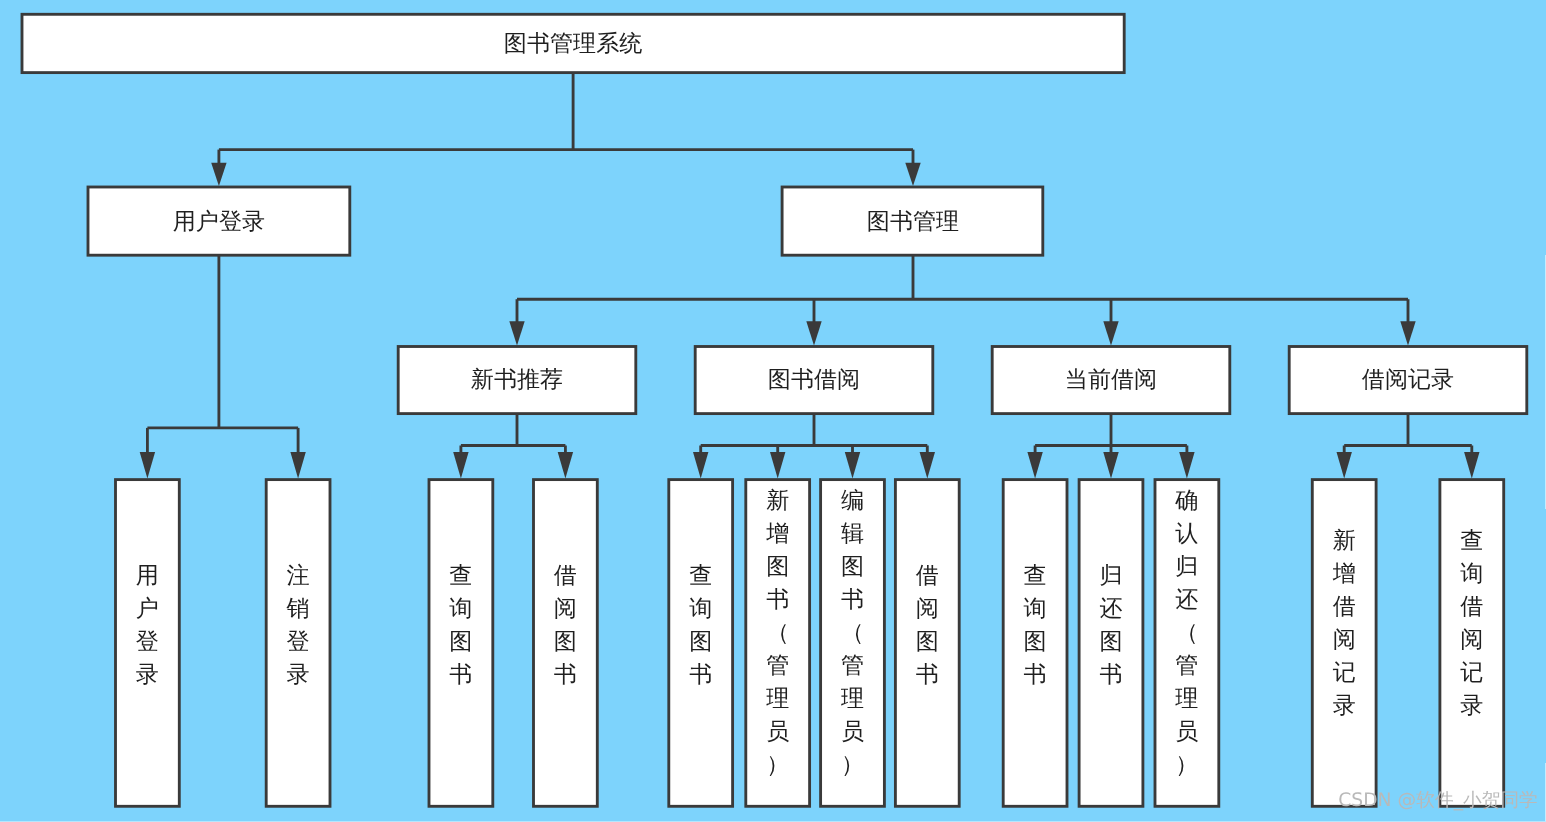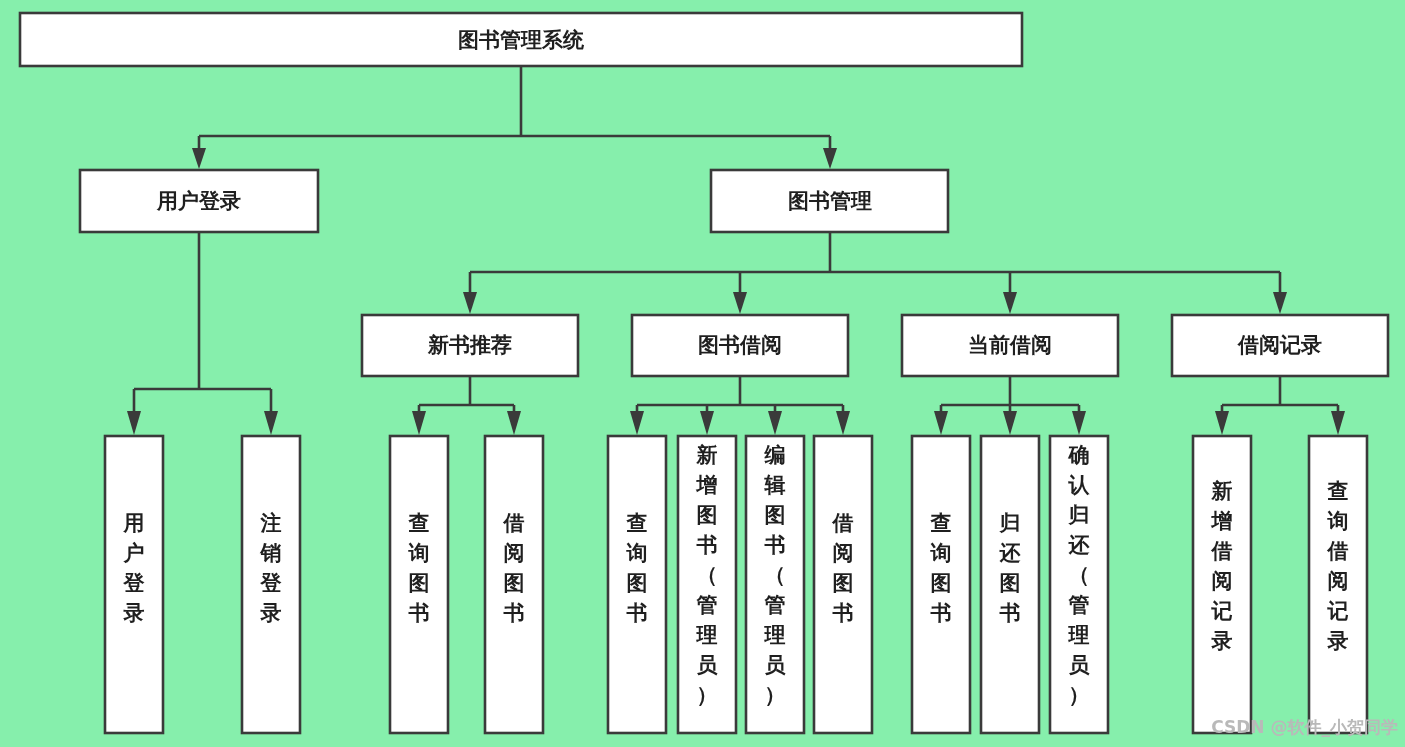--- a/index.html
+++ b/index.html
@@ -7,23 +7,22 @@
     padding: 0;
     background: #ffffff;
   }
   body {
     font-family: "DejaVu Sans", "Liberation Sans", sans-serif;
   }
   #diagram-root {
     position: relative;
     width: 1405px;
     height: 747px;
-    background: #86efac;
+    background: #7dd3fc;
     overflow: hidden;
-    font-weight: bold;
   }
   svg#diagram-svg {
     position: absolute;
     left: 0;
     top: 0;
     width: 1405px;
     height: 747px;
     display: block;
   }
   .node-box {

